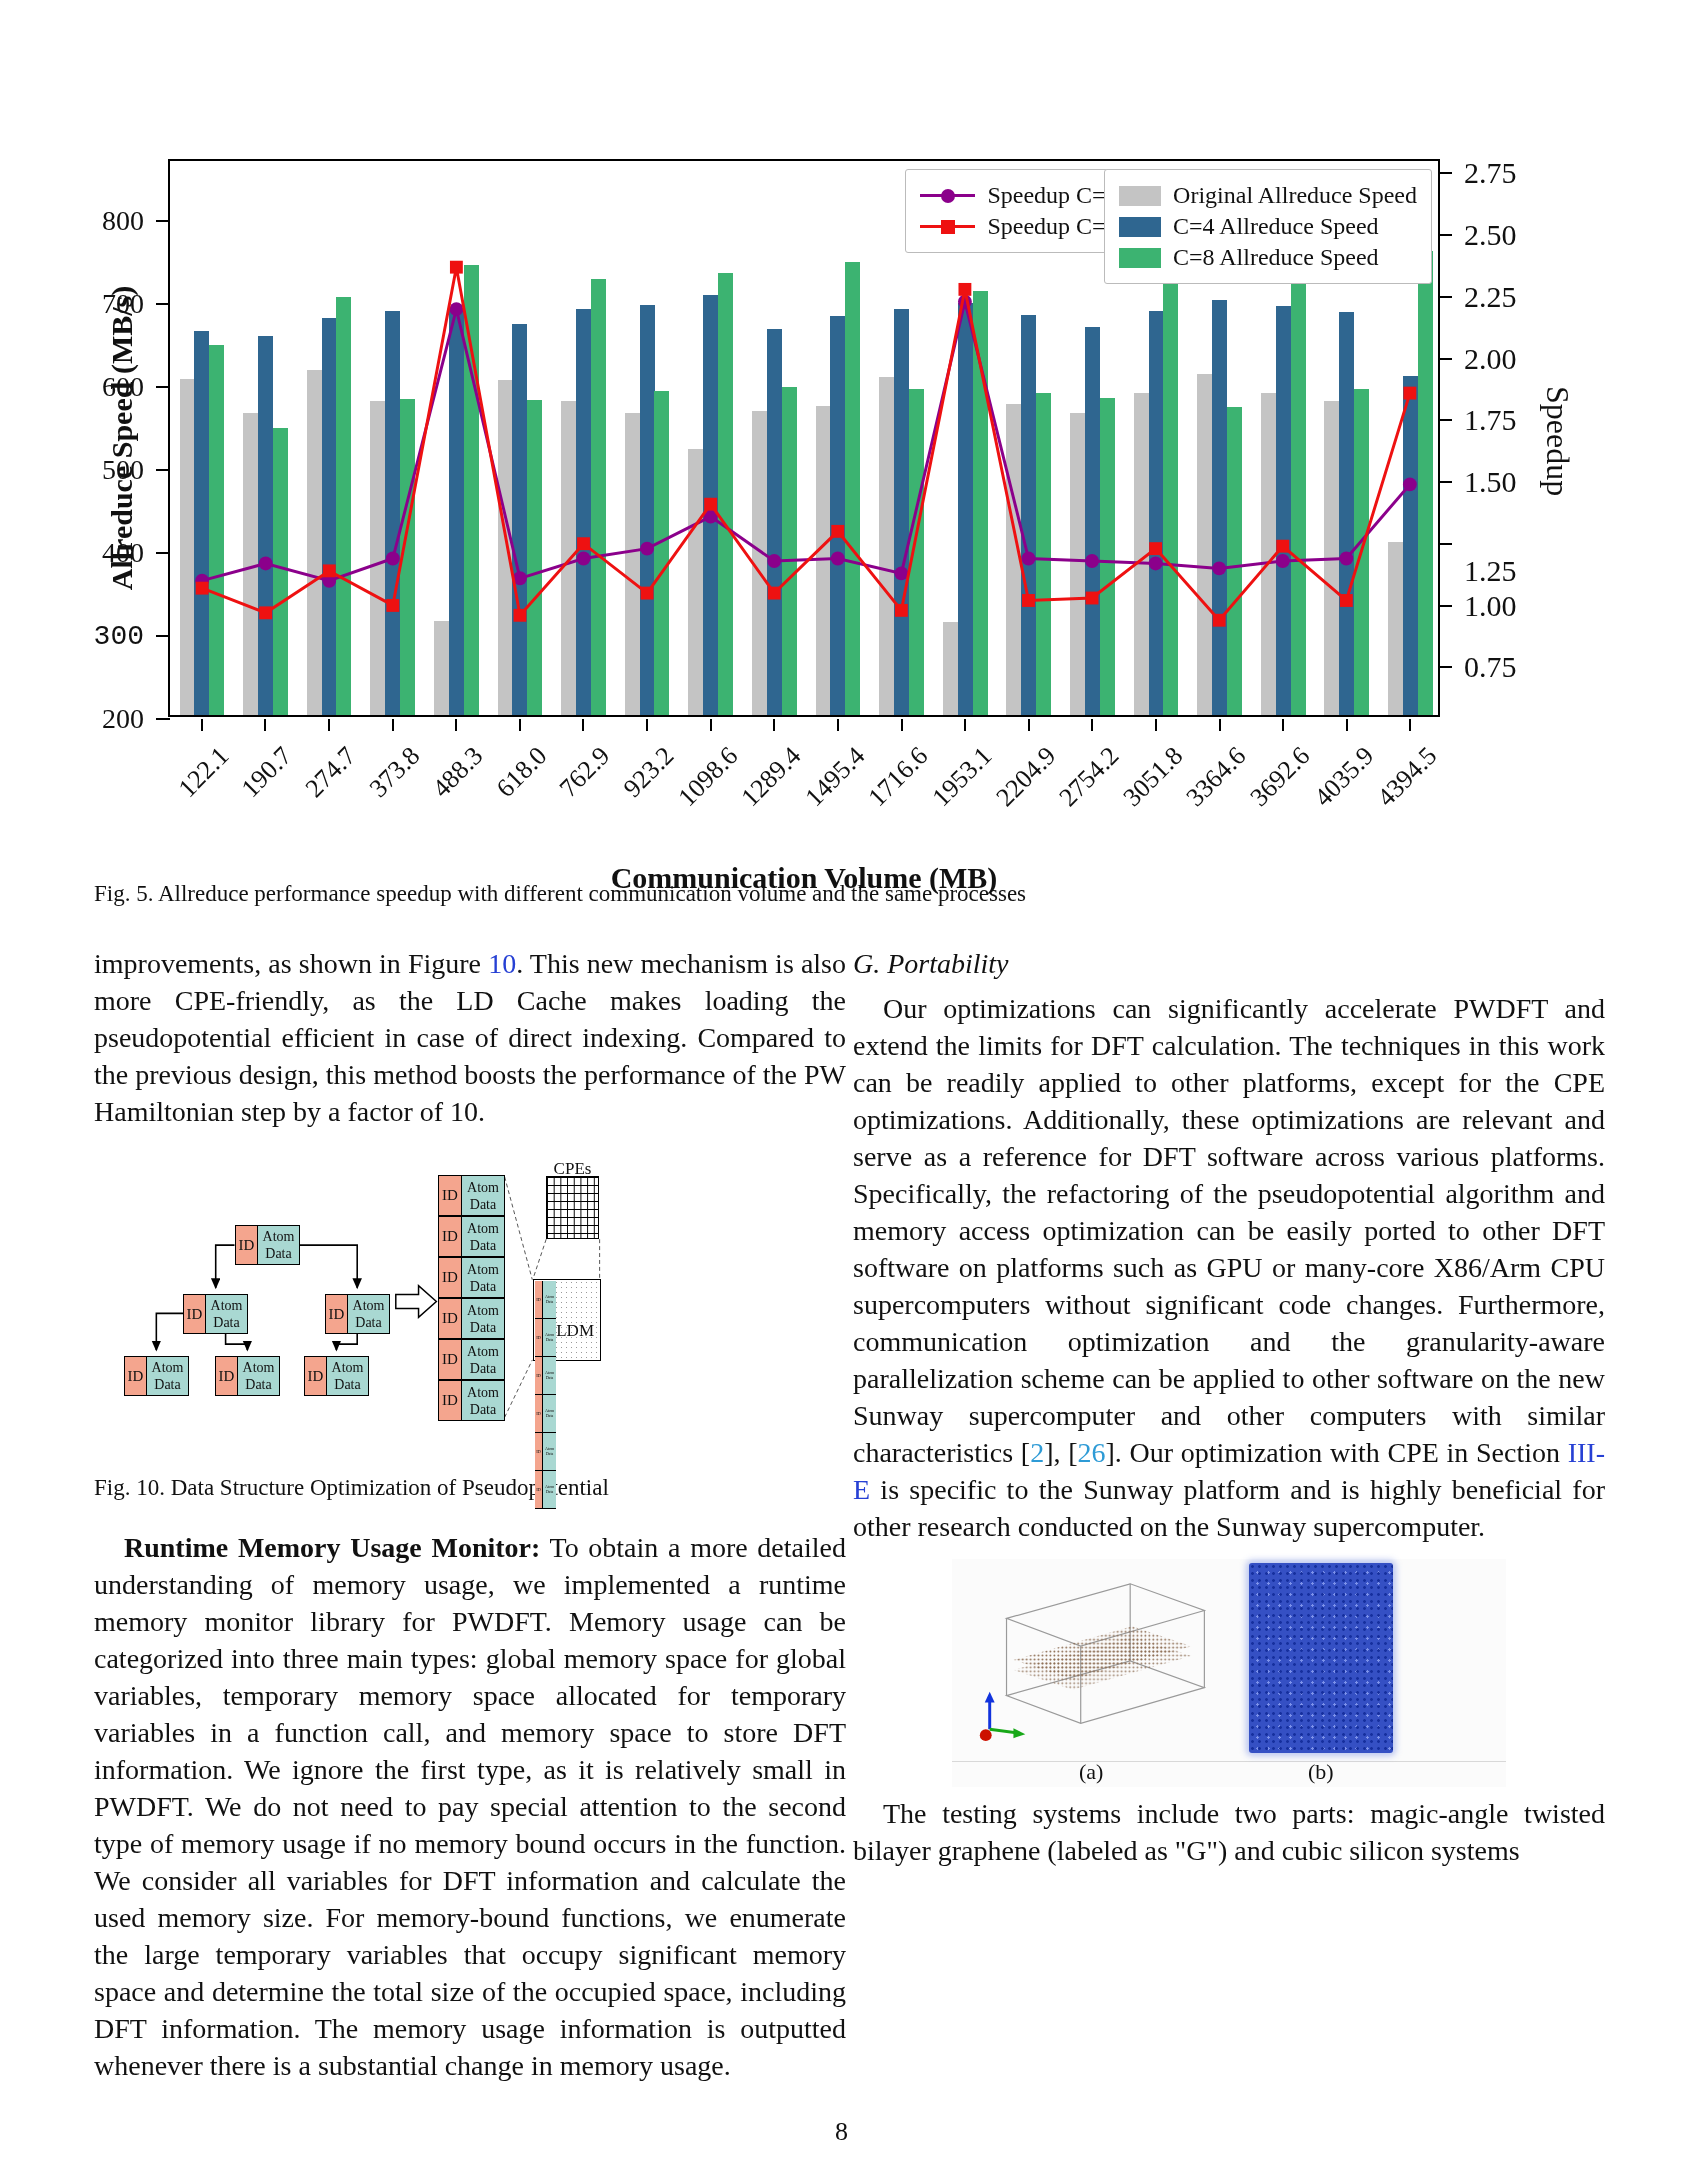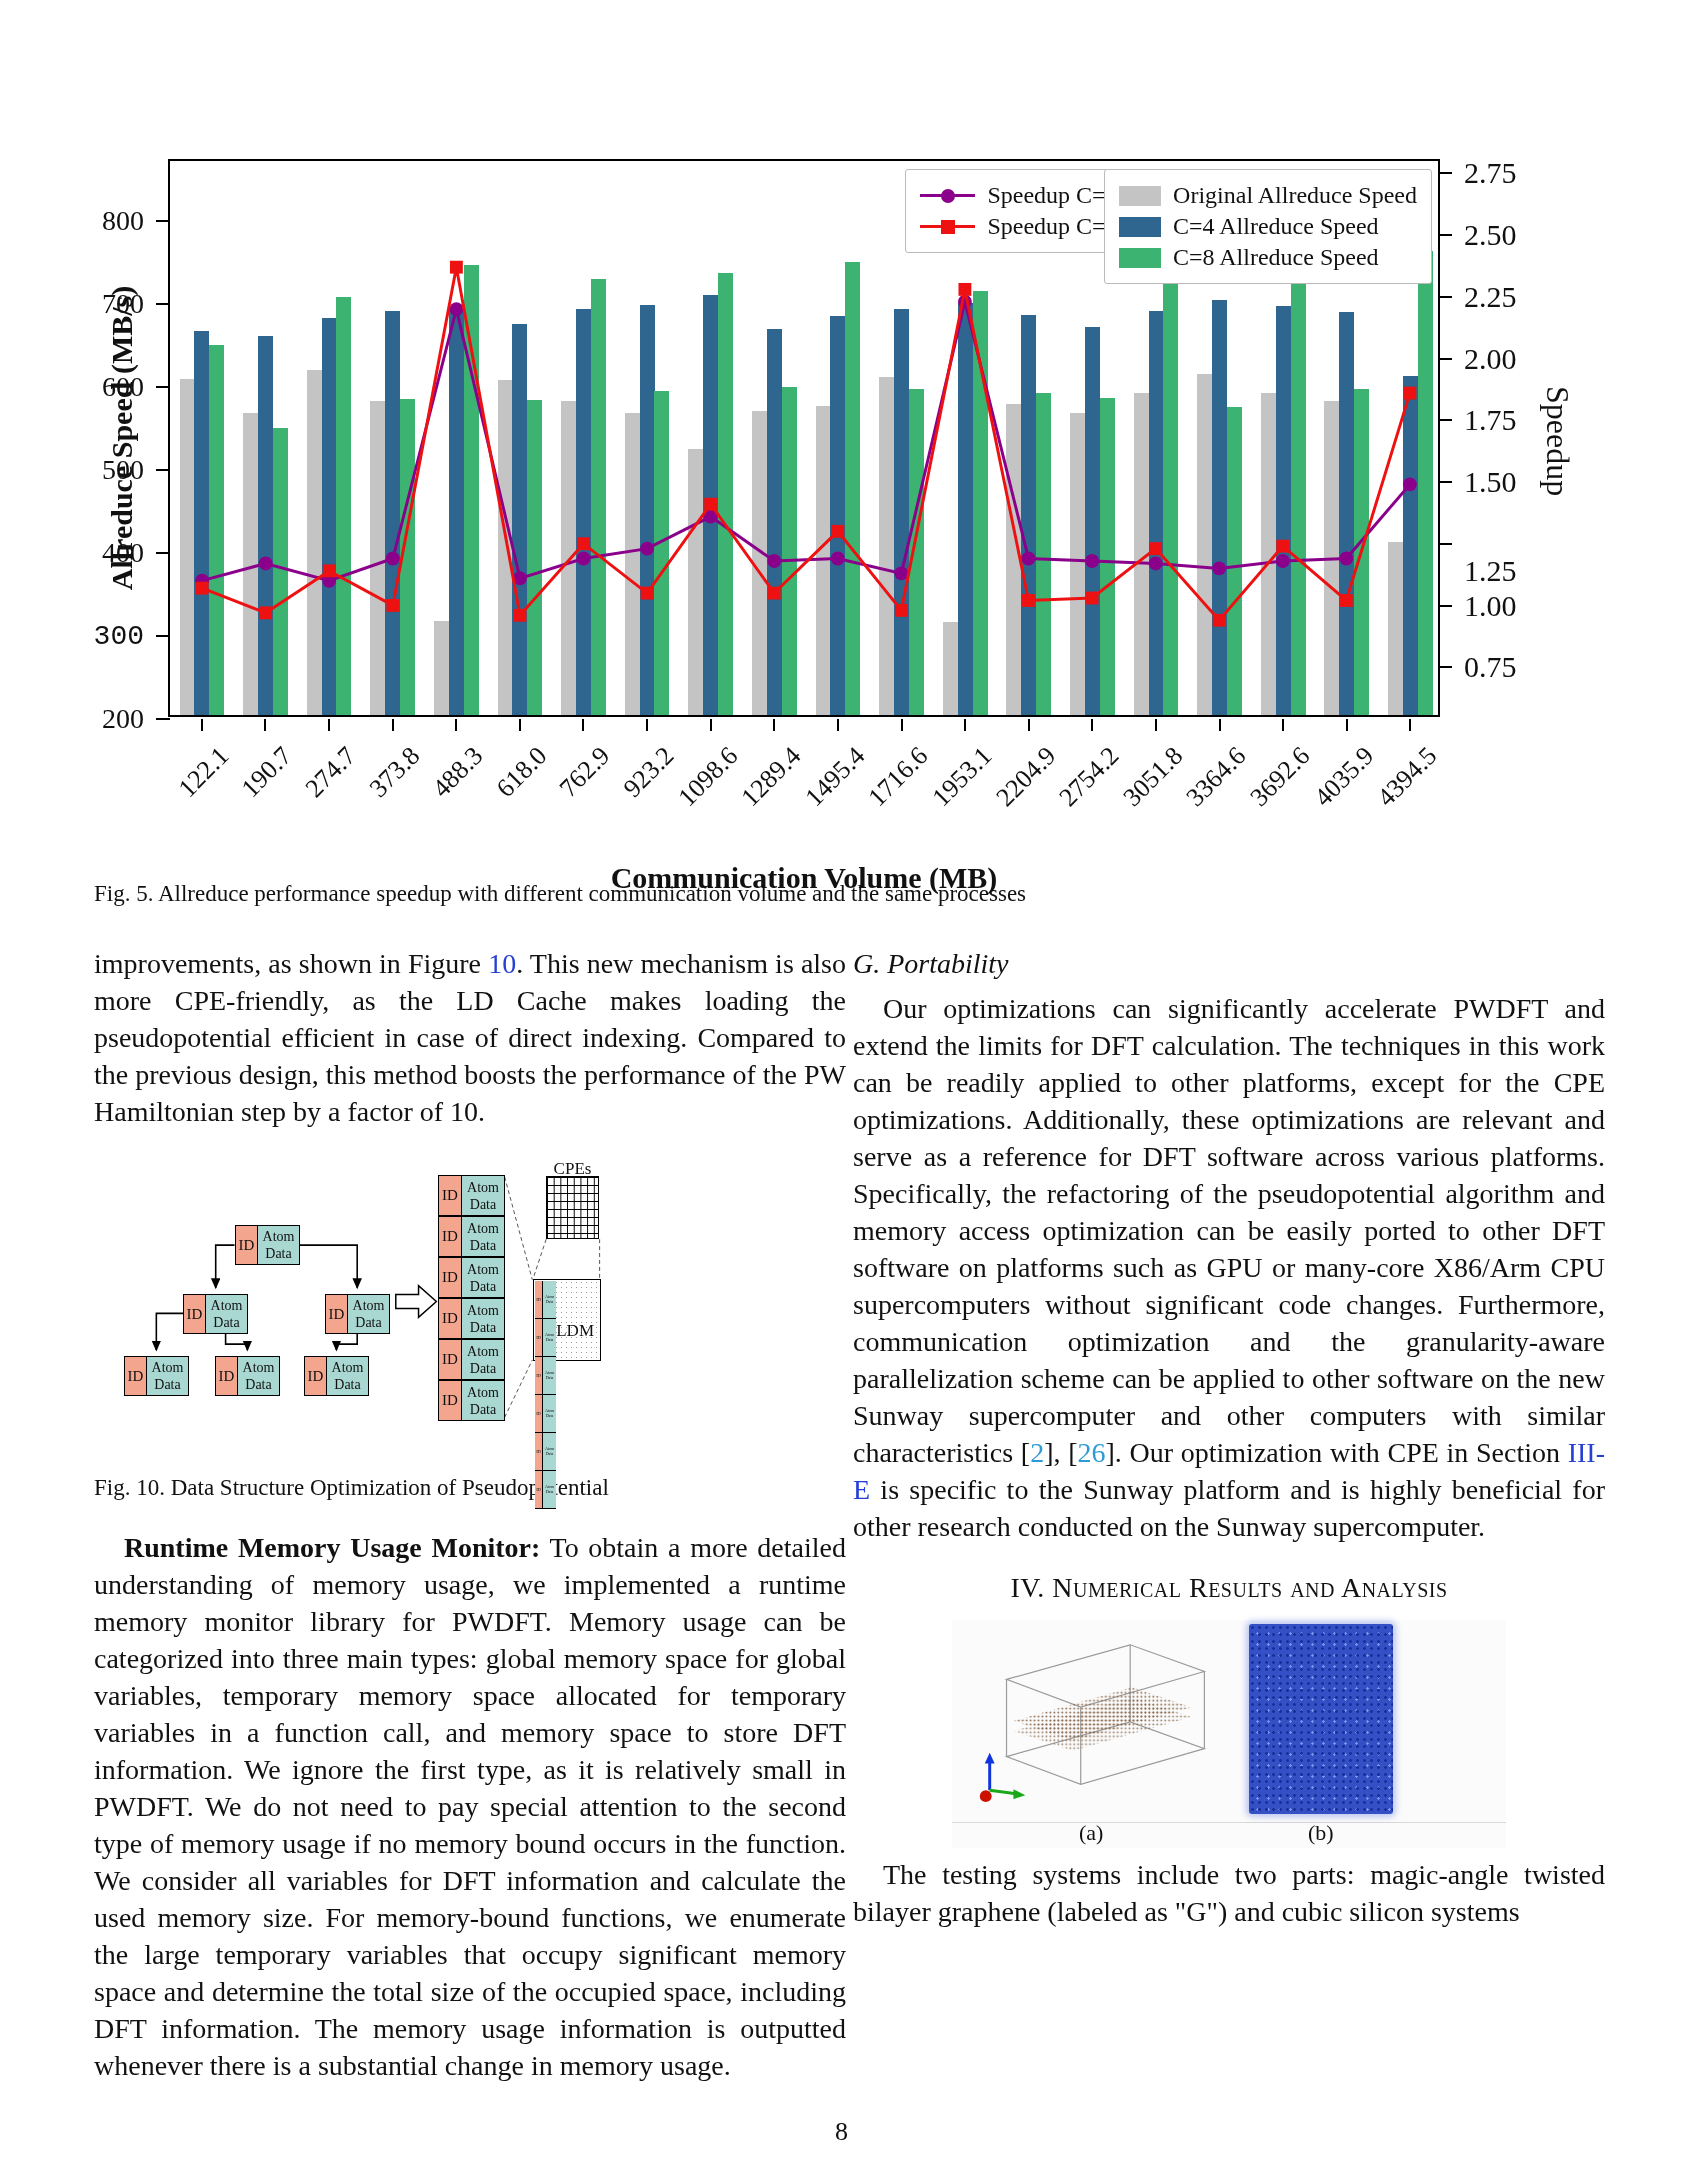--- a/index.html
+++ b/index.html
@@ -451,21 +451,20 @@
     </div>
     <div style="font-size:23px; line-height:30px; text-align:left; margin:4px 0 26px 0;">Fig. 10.   Data Structure Optimization of Pseudopotential</div>
 
     <p class="para indent"><span class="t-bold">Runtime Memory Usage Monitor:</span><span> To obtain a more detailed understanding of memory usage, we implemented a runtime memory monitor library for PWDFT. Memory usage can be categorized into three main types: global memory space for global variables, temporary memory space allocated for temporary variables in a function call, and memory space to store DFT information. We ignore the first type, as it is relatively small in PWDFT. We do not need to pay special attention to the second type of memory usage if no memory bound occurs in the function. We consider all variables for DFT information and calculate the used memory size. For memory-bound functions, we enumerate the large temporary variables that occupy significant memory space and determine the total size of the occupied space, including DFT information. The memory usage information is outputted whenever there is a substantial change in memory usage.</span></p>
   </div>
 
   <div class="col" style="left:853px; top:945px;">
     <div class="sec-italic">G. Portability</div>
     <p class="para indent"><span>Our optimizations can significantly accelerate PWDFT and extend the limits for DFT calculation. The techniques in this work can be readily applied to other platforms, except for the CPE optimizations. Additionally, these optimizations are relevant and serve as a reference for DFT software across various platforms. Specifically, the refactoring of the pseudopotential algorithm and memory access optimization can be easily ported to other DFT software on platforms such as GPU or many-core X86/Arm CPU supercomputers without significant code changes. Furthermore, communication optimization and the granularity-aware parallelization scheme can be applied to other software on the new Sunway supercomputer and other computers with similar characteristics [</span><span style="color: rgb(46, 155, 214);">2</span><span>], [</span><span style="color: rgb(46, 155, 214);">26</span><span>]. Our optimization with CPE in Section </span><span style="color: rgb(38, 64, 212);">III-E</span><span> is specific to the Sunway platform and is highly beneficial for other research conducted on the Sunway supercomputer.</span></p>
 
-    <div class="sec-center" style="margin-top:24px;">IV.   Numerical Results and Analysis</div>
 
     <div id="fig11">
       <div id="fig11line"></div>
       <svg width="277" height="198" style="position:absolute; left:10px; top:0;" viewBox="0 0 280 200">
         <defs>
           <pattern id="gdots" width="4" height="4" patternUnits="userSpaceOnUse">
             <circle cx="1.4" cy="1.4" r="1" fill="#8a6a50"></circle>
           </pattern>
         </defs>
         <polygon points="45,60 170,25 245,52 120,88" fill="none" stroke="#9a9a9a" stroke-width="1.2"></polygon>

